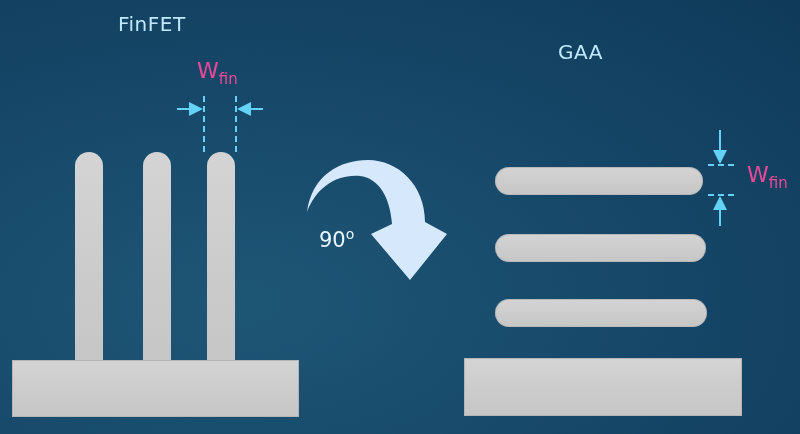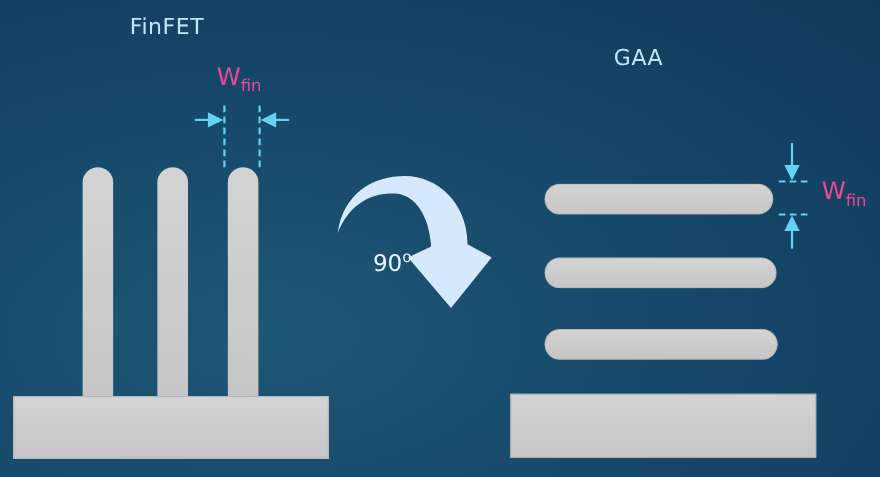--- a/index.html
+++ b/index.html
@@ -80,15 +80,15 @@
            C 312 175, 340 160, 368 160
            C 398 160, 425 185, 425 222
            L 447 234
            L 410 280
            L 371 234
            L 392 224
            C 390 196, 378 178, 360 176
            C 336 174, 316 188, 307 212 Z"></path>
 </svg>
 
-<div class="deg" style="left:319px; top:226px;margin-left:20px;">
+<div class="deg" style="left:319px; top:226px;">
   <span>90</span><sup>o</sup>
 </div>
 
 </body></html>

